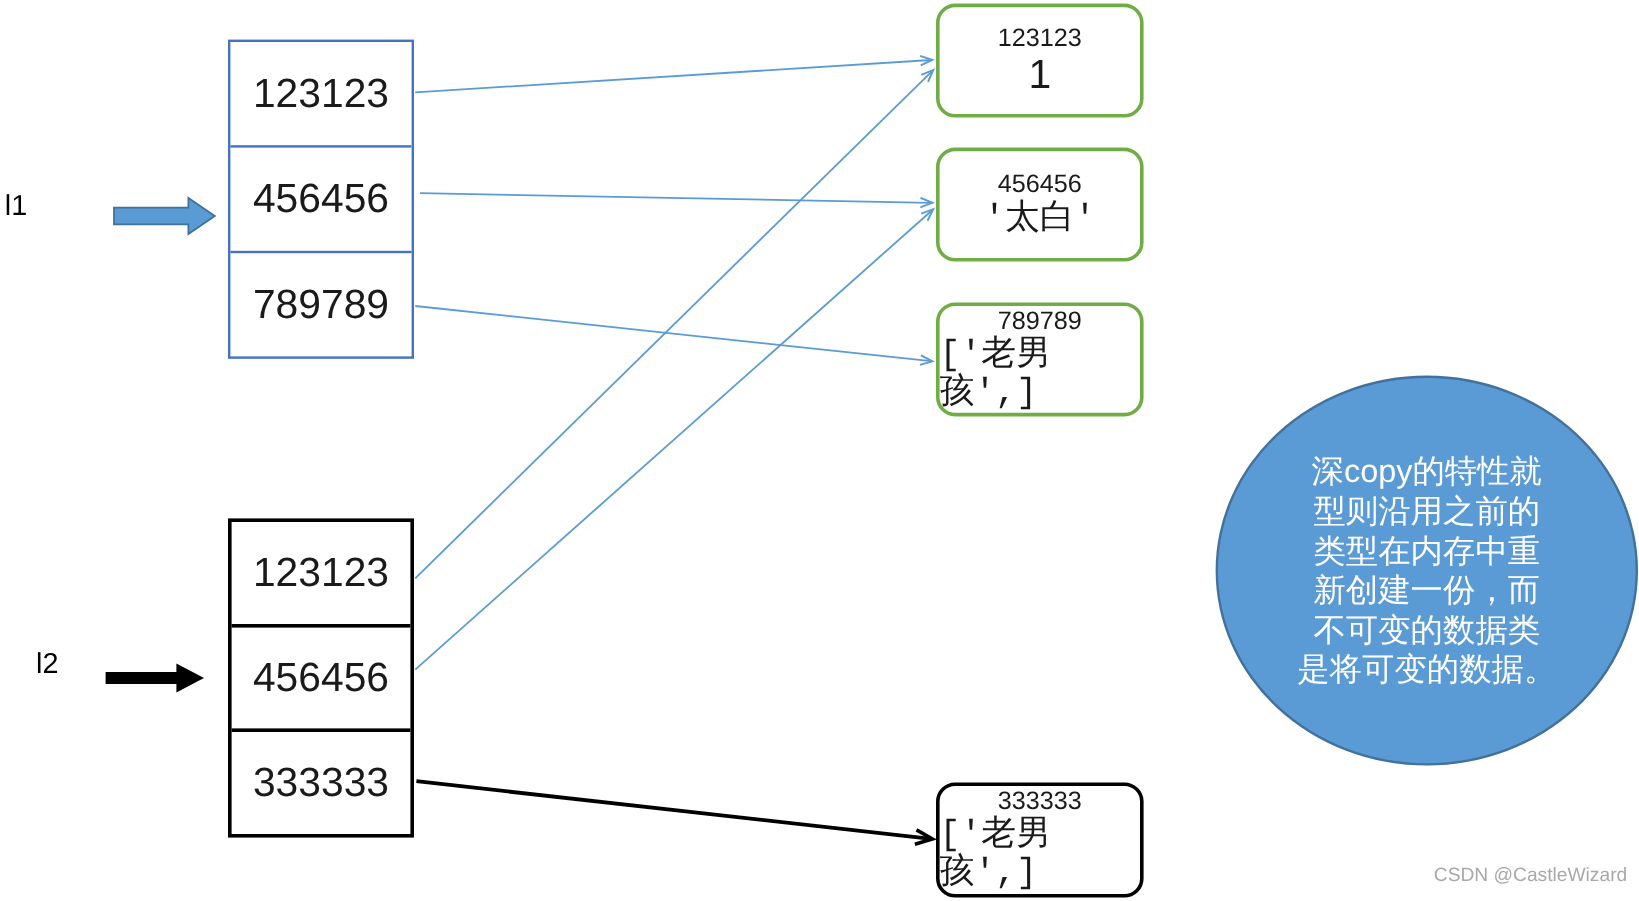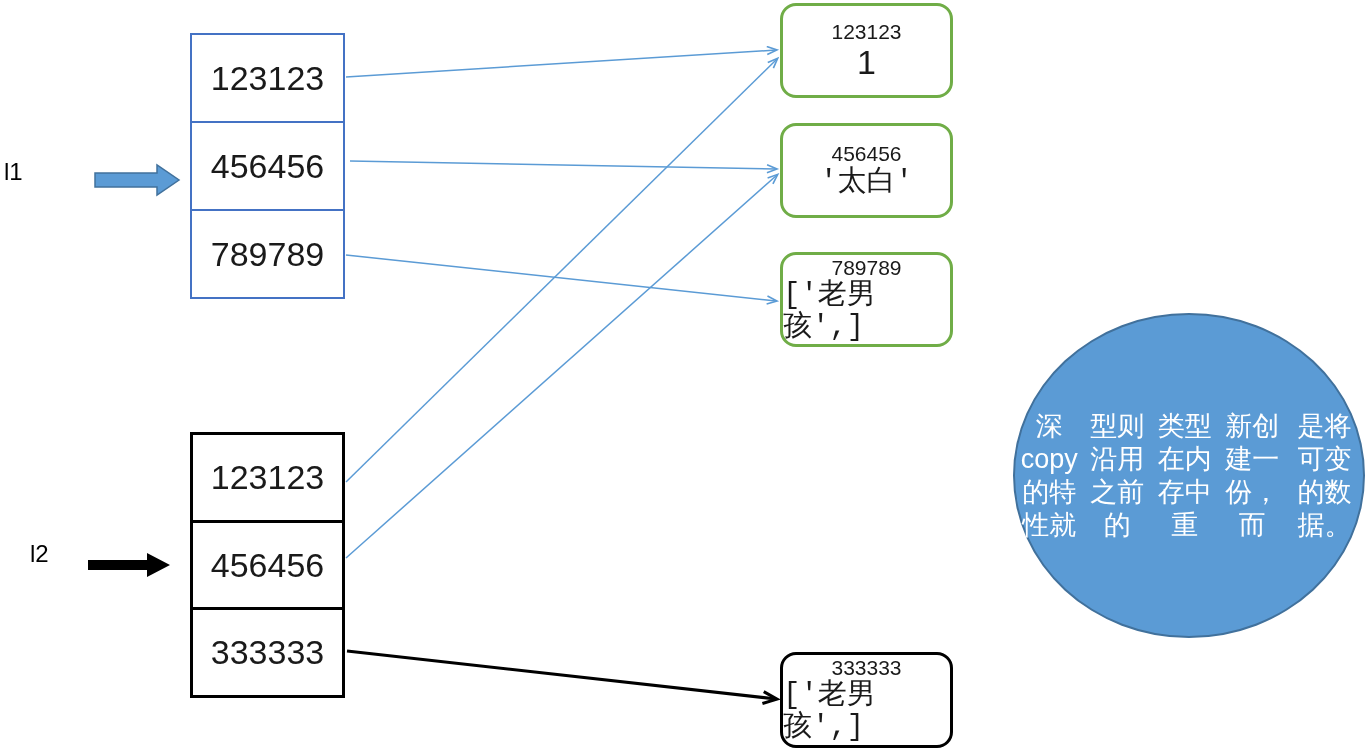--- a/index.html
+++ b/index.html
@@ -37,21 +37,21 @@
   .vbox .val.cjk{font-family:Liberation Mono, monospace;font-size:29px;}
   .vbox.b1{top:3px;}
   .vbox.b2{top:123px;}
   .vbox.b3{top:252px;}
   .vbox.b4{top:652px;}
 
   
   .note-circle{
     position:absolute;left:1013px;top:313px;width:352px;height:325px;box-sizing:border-box;
     border-radius:50%;background:#5B9BD5;border:2px solid #41719C;
-    display:flex;flex-direction:row;align-items:center;justify-content:center;
+    display:flex;flex-direction:column;align-items:center;justify-content:center;
     color:#fff;font-size:27px;line-height:33px;text-align:center;
   }
 
   
   .watermark{position:absolute;left:1100px;top:721px;width:256px;text-align:right;font-size:16px;color:#a9a9a9;}
 </style>
 </head>
 <body>
 
 <div class="canvas">
@@ -107,17 +107,19 @@
   <div class="vbox black b4">
     <div class="addr">333333</div>
     <div class="val cjk">['老男孩',]</div>
   </div>
 
   <div class="note-circle">
     <div>深copy的特性就</div>
     <div>型则沿用之前的</div>
     <div>类型在内存中重</div>
     <div>新创建一份，而</div>
+    <div>不可变的数据类</div>
     <div>是将可变的数据。</div>
   </div>
 
+  <div class="watermark">CSDN @CastleWizard</div>
 
 </div>
 
 </body></html>

